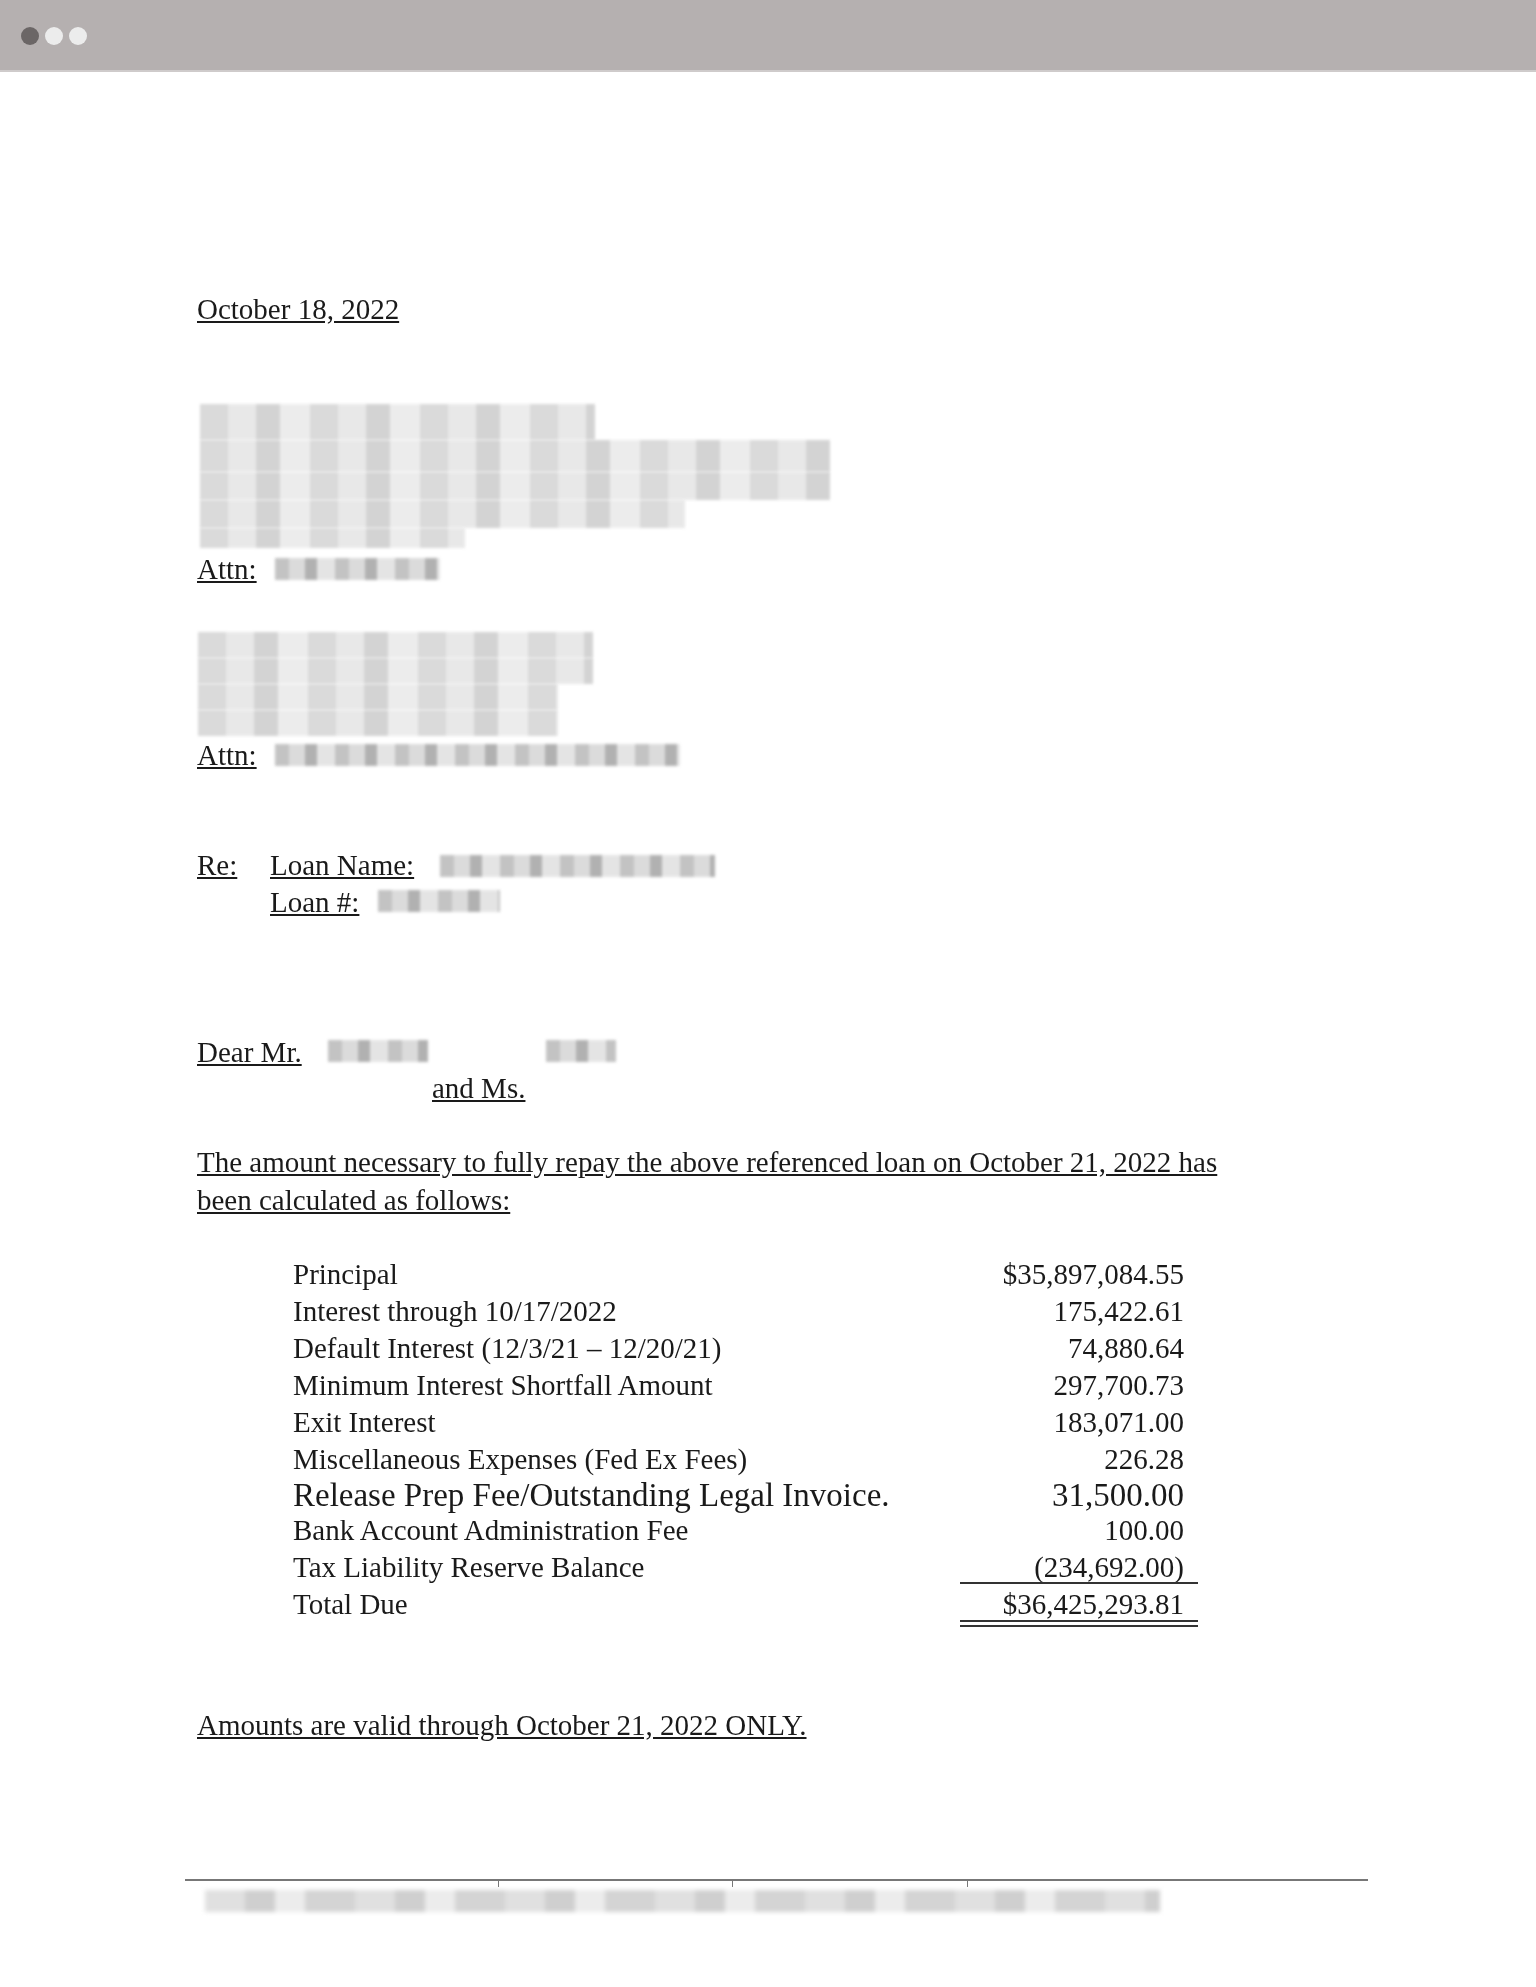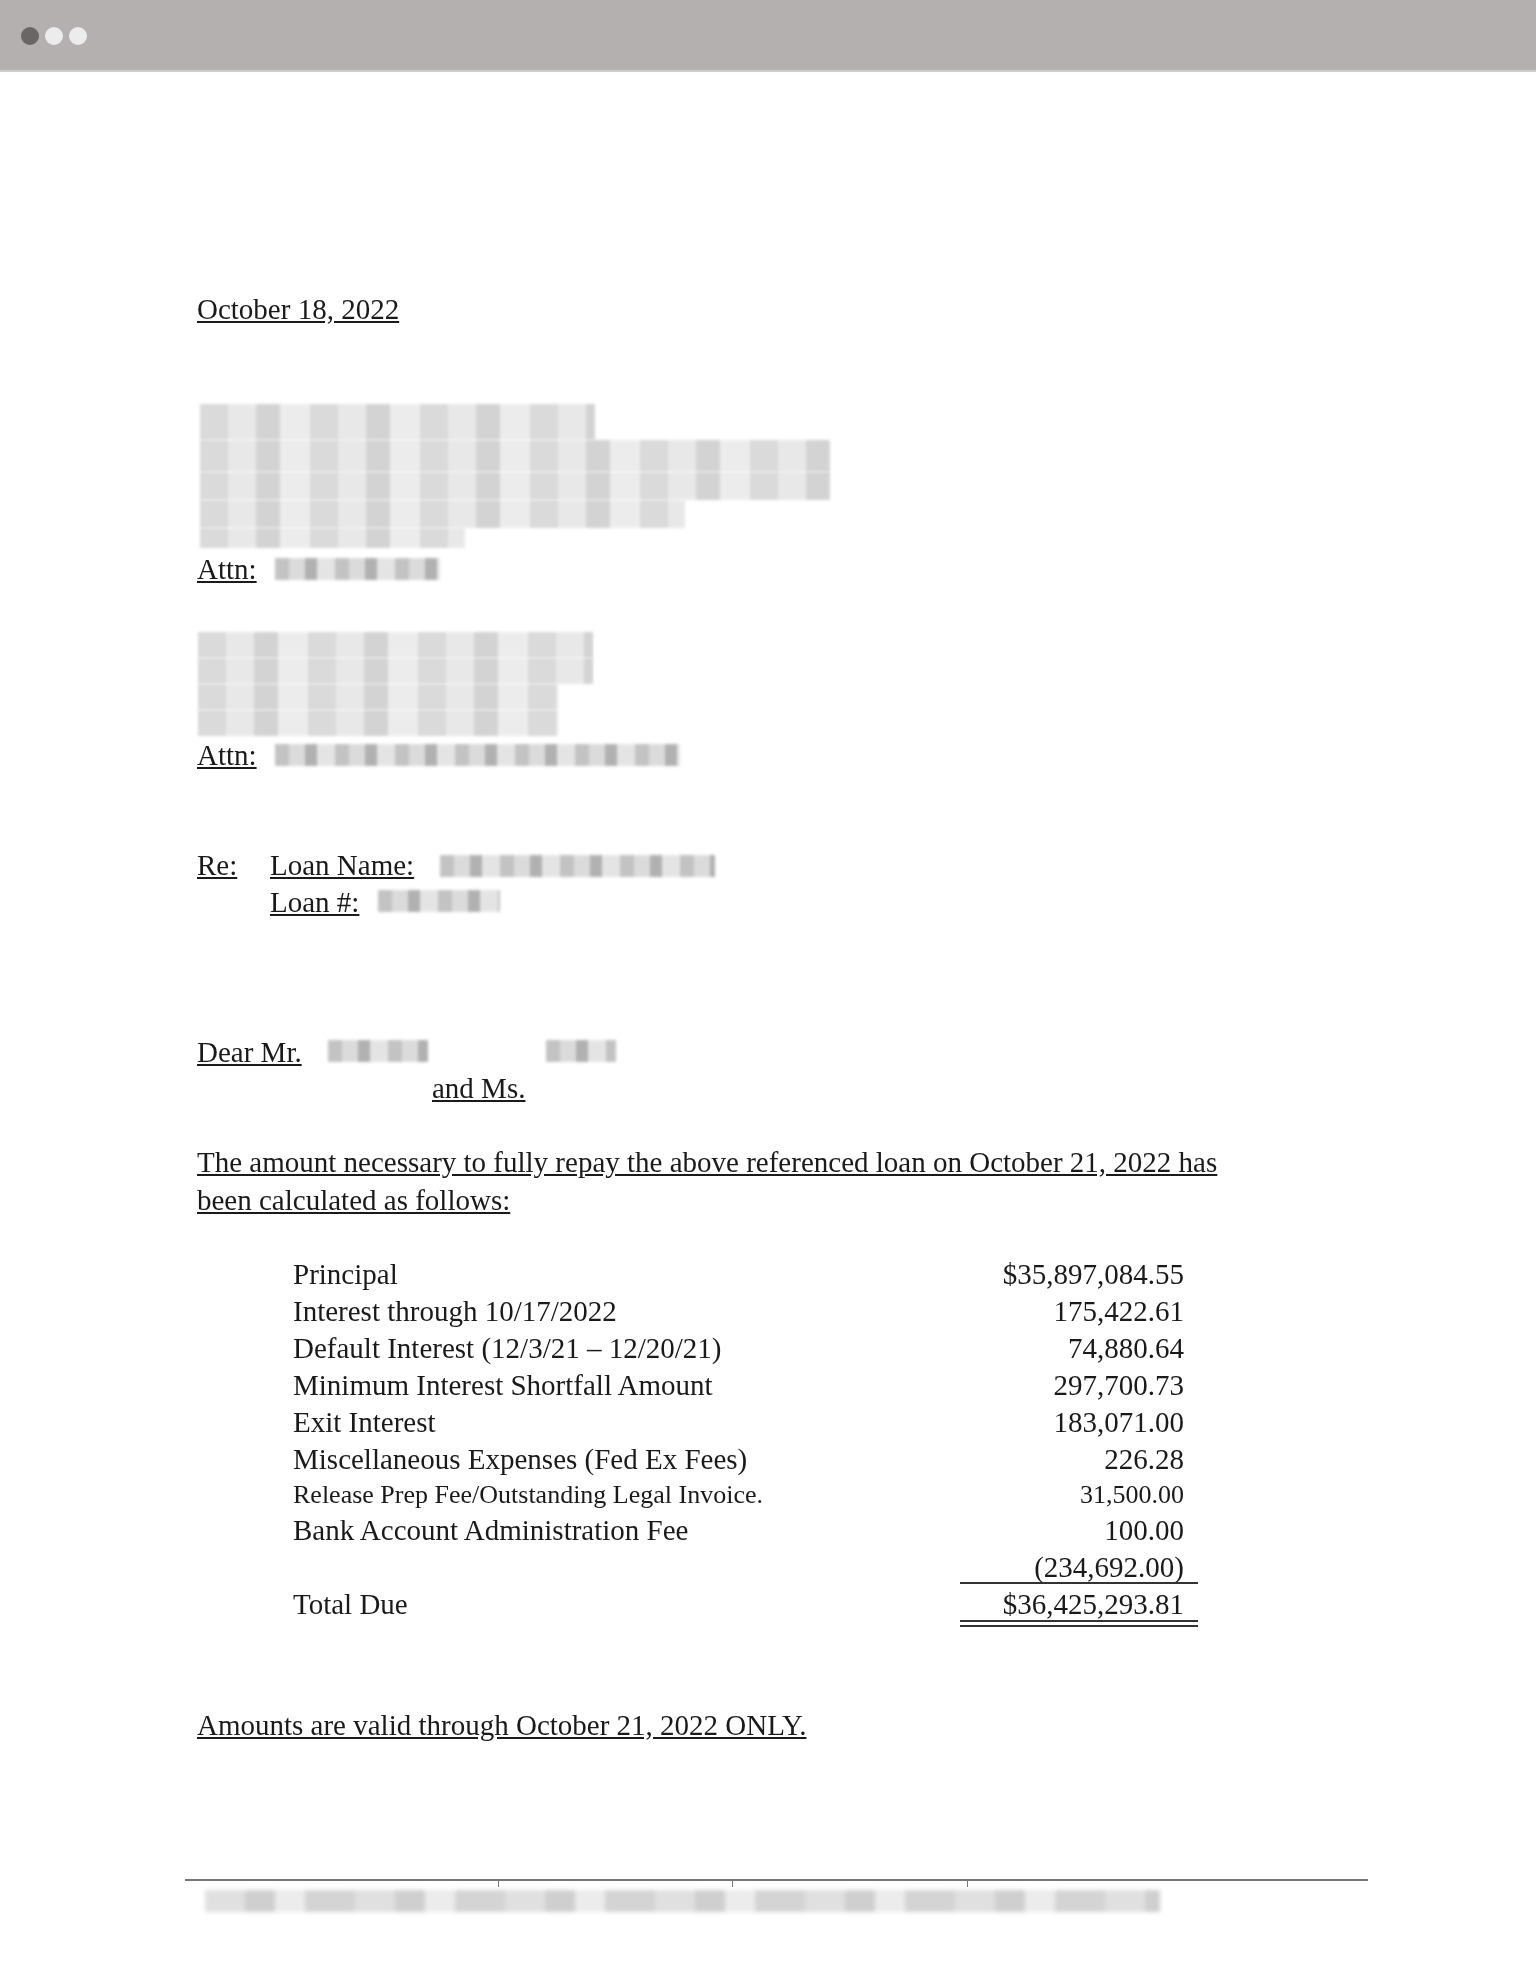--- a/index.html
+++ b/index.html
@@ -12,21 +12,21 @@
   .dot.d2 { left:45px; background:#ececec; }
   .dot.d3 { left:69px; background:#ececec; }
   .txt { position:absolute; font-size:29px; line-height:34px; white-space:nowrap;text-decoration:underline; }
   .redact { position:absolute; background:repeating-linear-gradient(90deg,#d6d6d6 0 28px,#e6e6e6 28px 56px,#cfcfcf 56px 80px,#ebebeb 80px 110px);
             filter:blur(1.5px); opacity:.9; }
   .redact.line { height:22px; background:repeating-linear-gradient(90deg,#bdbdbd 0 14px,#d8d8d8 14px 30px,#a9a9a9 30px 42px,#e2e2e2 42px 60px); }
   .table { position:absolute; left:293px; top:1256px; width:905px; }
   .row { position:relative; height:37px; font-size:29px; line-height:37px; }
   .row .label { position:absolute; left:0; white-space:nowrap; }
   .row .value { position:absolute; right:14px; white-space:nowrap; text-align:right; }
-  .row.small { font-size:26px; }
+  .row.small { font-size:33px; }
   .rule-single { position:absolute; left:667px; width:238px; height:0; border-top:2px solid #333; }
   .rule-double { position:absolute; left:667px; width:238px; height:3px; border-top:2px solid #333; border-bottom:2px solid #333; }
   .footer-line { position:absolute; left:185px; top:1879px; width:1183px; height:0; border-top:2px solid #777; }
   .footer-tick { position:absolute; top:1879px; width:1px; height:8px; background:#777; }
   .footer-redact { position:absolute; left:205px; top:1890px; width:955px; height:22px; filter:blur(2px);
                    background:repeating-linear-gradient(90deg,#e0e0e0 0 40px,#cfcfcf 40px 70px,#ececec 70px 100px,#d4d4d4 100px 150px); }
 </style>
 </head>
 <body>
 
@@ -103,20 +103,21 @@
     </div>
     <div class="row small" style="height:34px; line-height:34px;">
       <span class="label">Release Prep Fee/Outstanding Legal Invoice.</span>
       <span class="value">31,500.00</span>
     </div>
     <div class="row">
       <span class="label">Bank Account Administration Fee</span>
       <span class="value">100.00</span>
     </div>
     <div class="row">
+      <span class="label">Tax Liability Reserve Balance</span>
       <span class="value">(234,692.00)</span>
     </div>
     <div class="rule-single" style="top:326px;"></div>
     <div class="row">
       <span class="label">Total Due</span>
       <span class="value">$36,425,293.81</span>
     </div>
     <div class="rule-double" style="top:364px;"></div>
   </div>
 

